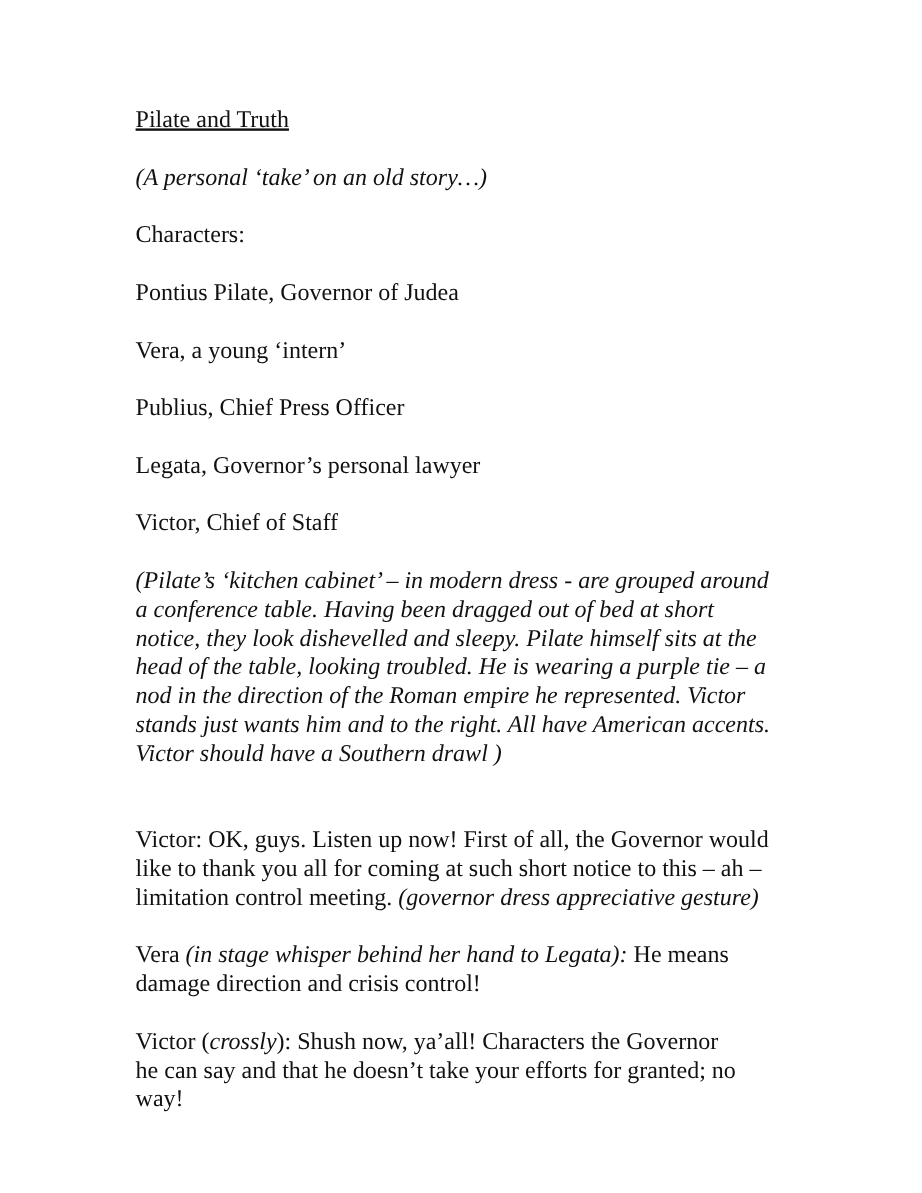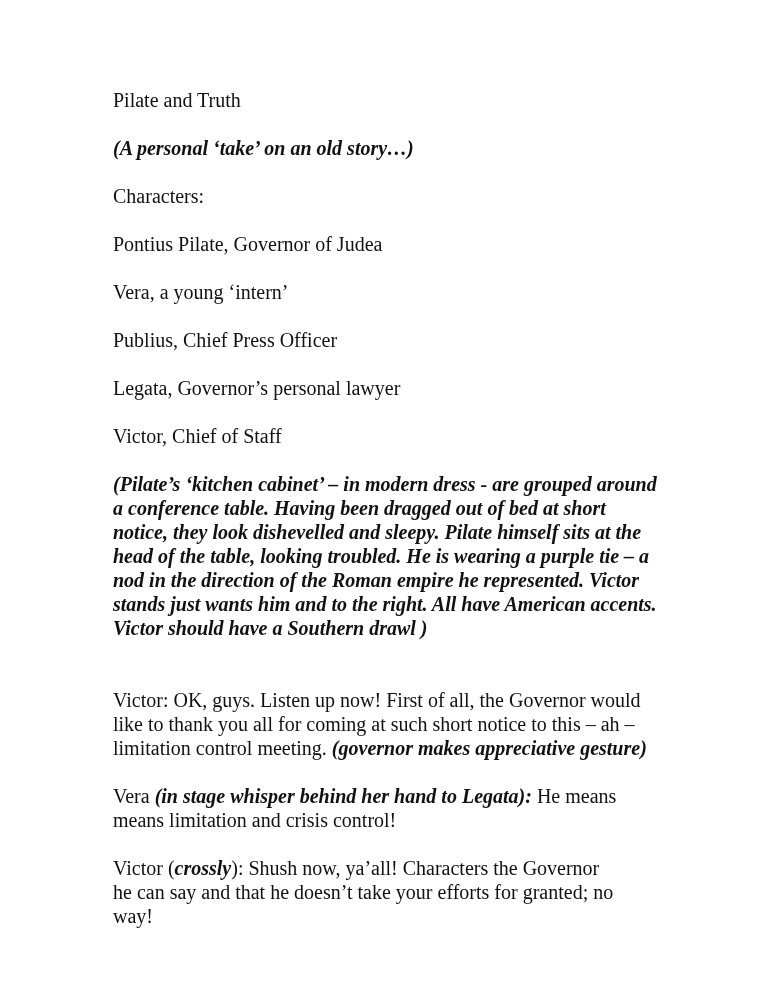--- a/index.html
+++ b/index.html
@@ -1,21 +1,21 @@
 <!DOCTYPE html>
 <html><head>
 <meta charset="utf-8">
 <style>
   html, body { margin:0; padding:0; background:#fff; }
   body { width:768px; height:994px; overflow:hidden; position:relative;
          font-family:"Liberation Serif", serif; color:#111; }
   .page { position:absolute; left:113px; top:88px; width:560px; font-size:20px; line-height:24px; }
   .p { margin:0; position:absolute; left:0; width:560px; }
-  .title { }
-  .i { font-style:italic;font-weight:bold; }
+  .title { text-decoration:underline; }
+  .i { font-style:italic; }
 </style>
 </head>
 <body>
 
 <div class="page">
   <p class="p title" style="top:0">Pilate and Truth</p>
   <p class="p i" style="top:48px">(A personal ‘take’ on an old story…)</p>
   <p class="p" style="top:96px">Characters:</p>
   <p class="p" style="top:144px">Pontius Pilate, Governor of Judea</p>
   <p class="p" style="top:192px">Vera, a young ‘intern’</p>
@@ -29,26 +29,26 @@
     <div>notice, they look dishevelled and sleepy. Pilate himself sits at the</div>
     <div>head of the table, looking troubled. He is wearing a purple tie – a</div>
     <div>nod in the direction of the Roman empire he represented.  Victor</div>
     <div>stands just wants him and to the right. All have American accents.</div>
     <div>Victor should have a Southern drawl )</div>
   </div>
 
   <div class="p" style="top:600px">
     <div>Victor: OK, guys. Listen up now! First of all, the Governor would</div>
     <div>like to thank you all for coming at such short notice to this – ah –</div>
-    <div><span>limitation control meeting. </span><span class="i">(governor makes appreciative gesture)</span></div>
+    <div><span>limitation control meeting. </span><span class="i">(governor dress appreciative gesture)</span></div>
   </div>
 
   <div class="p" style="top:696px">
     <div><span>Vera </span><span class="i">(in stage whisper behind her hand to Legata):</span><span> He means</span></div>
-    <div>means limitation and crisis control!</div>
+    <div>damage direction and crisis control!</div>
   </div>
 
   <div class="p" style="top:768px">
     <div><span>Victor (</span><span class="i">crossly</span><span>): Shush now, ya’all! Characters the Governor</span></div>
     <div>he can say and that he doesn’t take your efforts for granted; no</div>
     <div>way!</div>
   </div>
 </div>
 
 </body></html>

